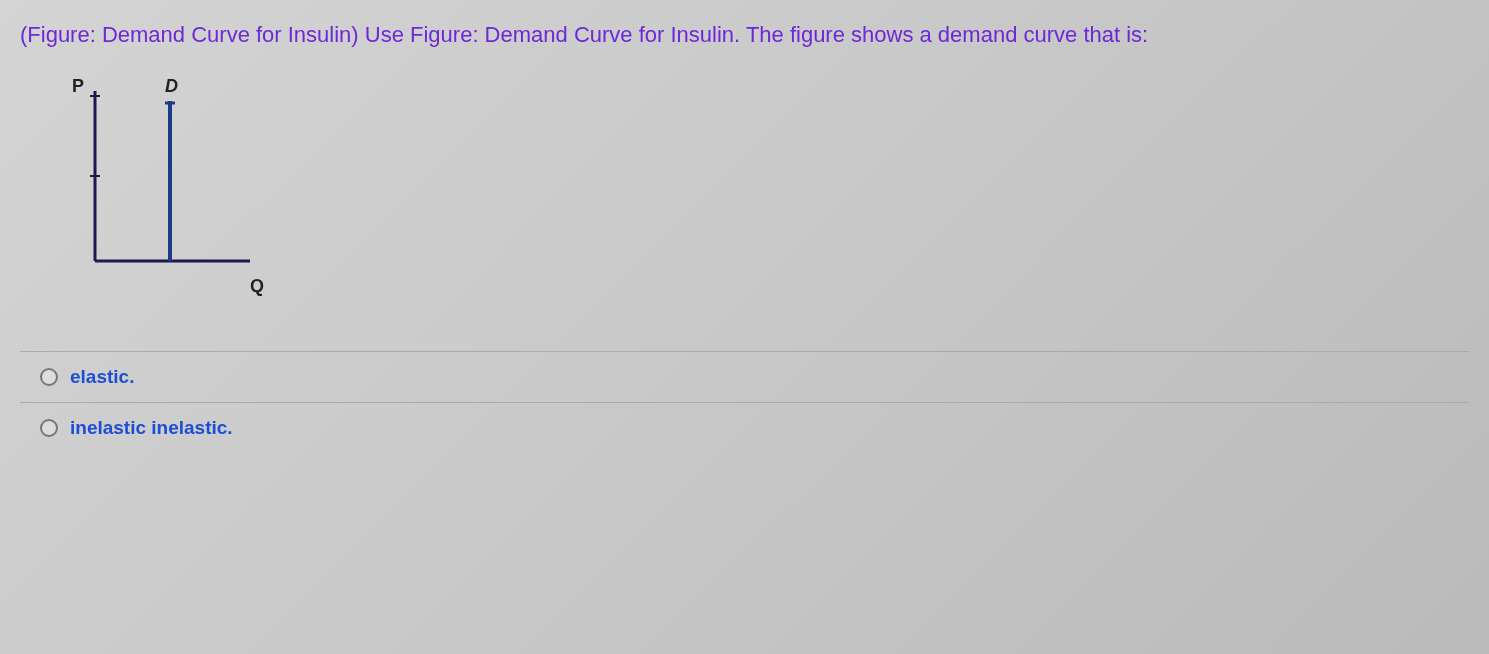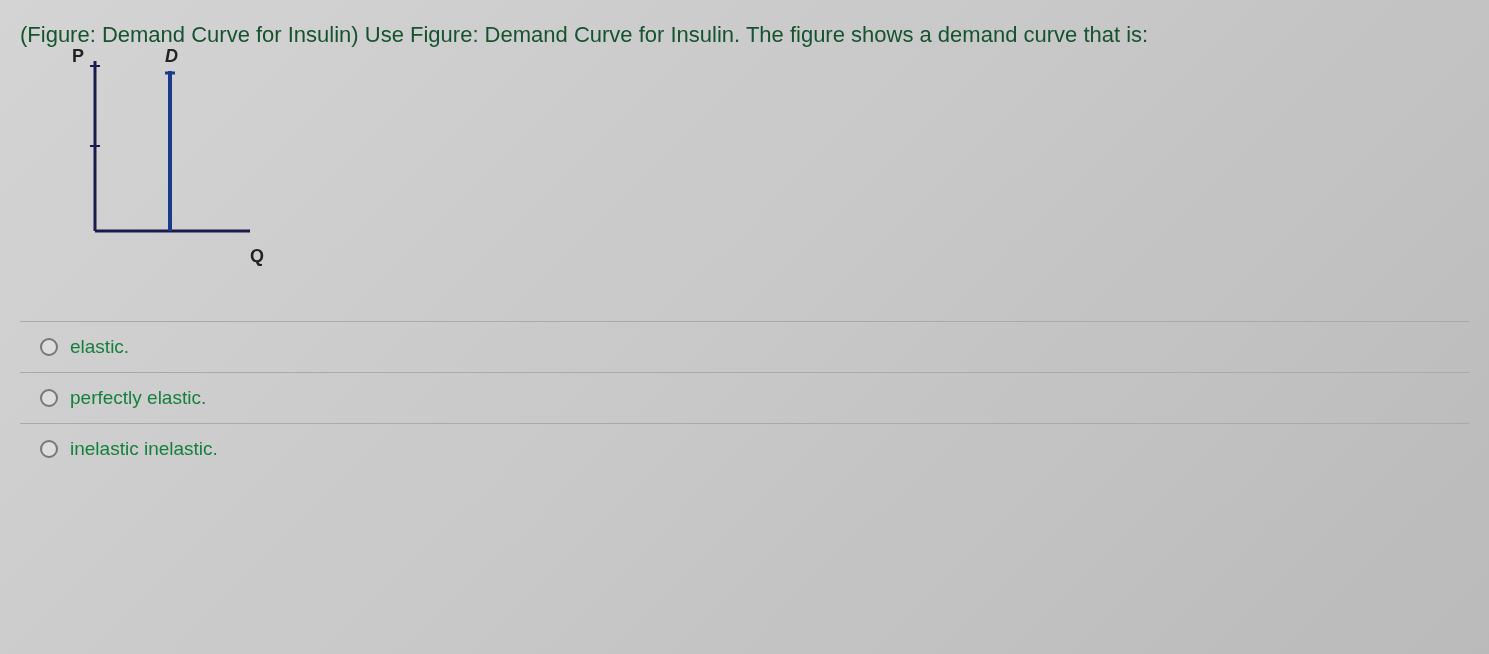--- a/index.html
+++ b/index.html
@@ -10,21 +10,22 @@
     body {
       font-family: Arial, Helvetica, sans-serif;
       background: linear-gradient(135deg, #d4d4d4 0%, #c8c8c8 50%, #bababa 100%);
       width: 1489px;
       height: 654px;
       padding: 20px;
       color: #333;
     }
     .question-text {
       font-size: 22px;
-      color: #14532d;
+      color: #6d28d9;
+      margin-bottom: 30px;
       line-height: 1.4;
     }
     .chart-container {
       margin-left: 50px;
       margin-bottom: 50px;
       position: relative;
       width: 220px;
       height: 220px;
     }
     .chart-svg {
@@ -69,22 +70,22 @@
     .radio-circle {
       width: 18px;
       height: 18px;
       border: 2px solid #777;
       border-radius: 50%;
       background: #ddd;
       flex-shrink: 0;
     }
     .option-label {
       font-size: 19px;
-      color: #15803d;
-      font-weight: 400;
+      color: #1d4ed8;
+      font-weight: 700;
     }
   </style>
 </head>
 <body>
 
 <div class="question-text">(Figure: Demand Curve for Insulin) Use Figure: Demand Curve for Insulin. The figure shows a demand curve that is:</div>
 
 <div class="chart-container">
   <span class="y-label">P</span>
   <span class="d-label">D</span>
@@ -105,19 +106,15 @@
   </svg>
 </div>
 
 <div class="options-container">
   <div class="option-row">
     <span class="radio-circle"></span>
     <span class="option-label">elastic.</span>
   </div>
   <div class="option-row">
     <span class="radio-circle"></span>
-    <span class="option-label">perfectly elastic.</span>
-  </div>
-  <div class="option-row">
-    <span class="radio-circle"></span>
     <span class="option-label">inelastic inelastic.</span>
   </div>
 </div>
 
 </body></html>

